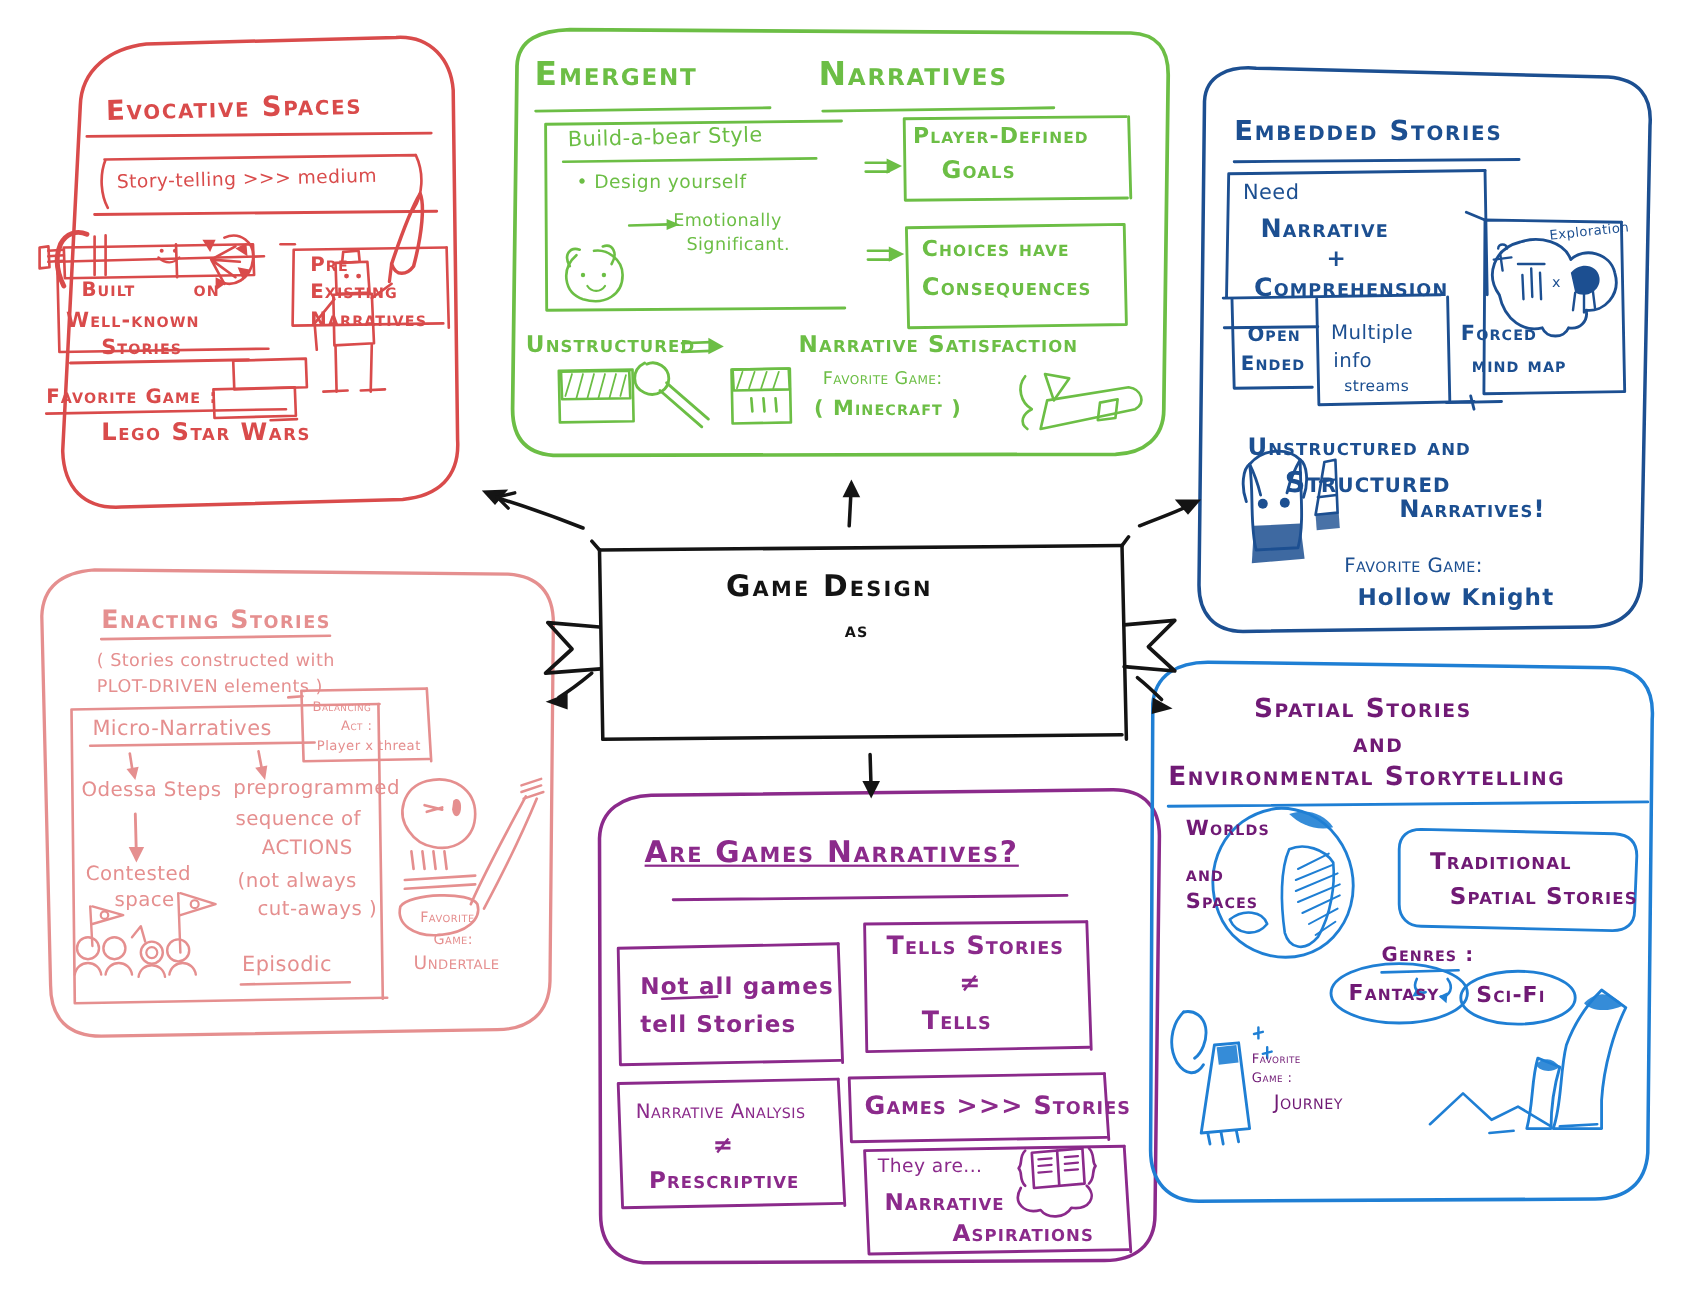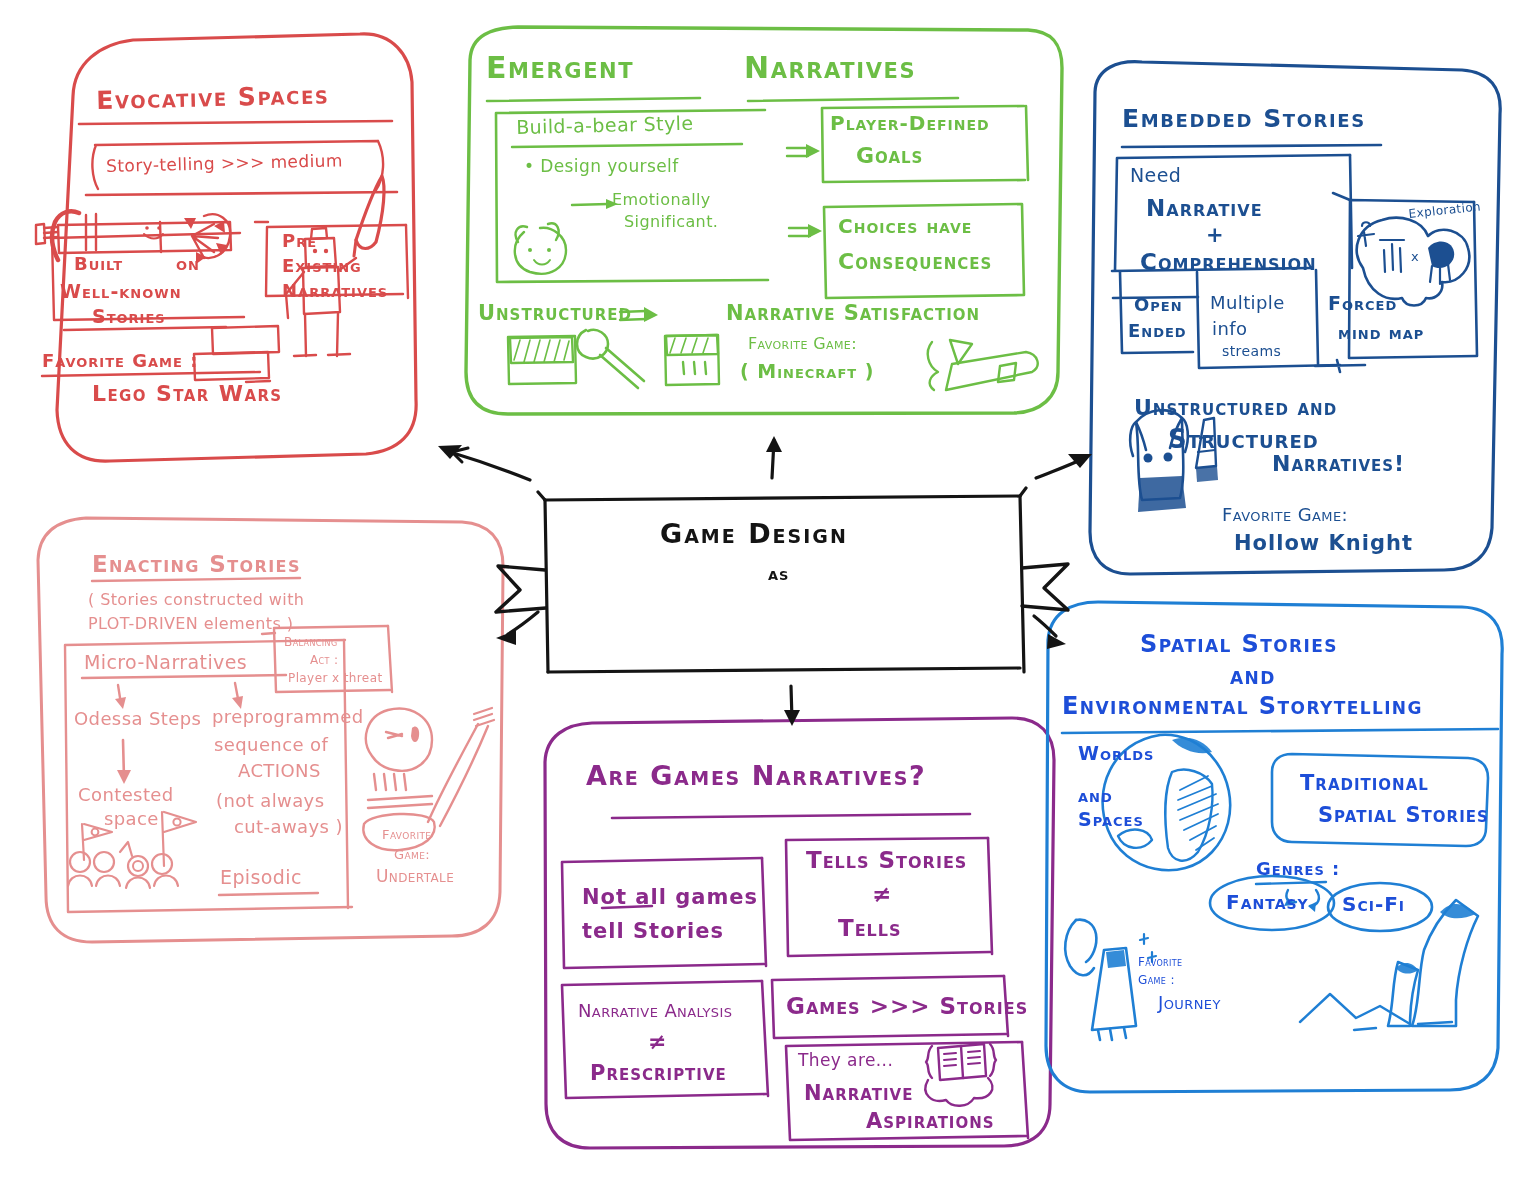--- a/index.html
+++ b/index.html
@@ -22,21 +22,21 @@
   .caps{font-variant:small-caps;}
   .sk{ 
     fill:none;stroke-linecap:round;stroke-linejoin:round;
   }
   
   .c-red   {color:#d94b4b;}
   .c-green {color:#6cbe45;}
   .c-navy  {color:#1c4f91;}
   .c-salmon{color:#e58f8f;}
   .c-purple{color:#8b2a8b;}
-  .c-blue  {color:#1d4ed8;}
+  .c-blue  {color:#701a75;}
   .c-black {color:#141414;}
 
   .s-red   {stroke:#d94b4b;}
   .s-green {stroke:#6cbe45;}
   .s-navy  {stroke:#1c4f91;}
   .s-salmon{stroke:#e58f8f;}
   .s-purple{stroke:#8b2a8b;}
   .s-blue  {stroke:#1f7fd4;}
   .s-black {stroke:#141414;}
   .f-red   {fill:#d94b4b;}
@@ -410,21 +410,21 @@
 <div class="hand c-salmon t-body" style="left:216px;top:792px;font-size:18px;">(not always</div>
 <div class="hand c-salmon t-body" style="left:234px;top:818px;font-size:18px;">cut-aways )</div>
 <div class="hand c-salmon t-body" style="left:220px;top:868px;font-size:19px;">Episodic</div>
 <div class="hand c-salmon caps t-xs" style="left:284px;top:636px;font-size:12px;">Balancing</div>
 <div class="hand c-salmon caps t-xs" style="left:310px;top:654px;font-size:12px;">Act :</div>
 <div class="hand c-salmon t-xs" style="left:288px;top:672px;font-size:12px;">Player x threat</div>
 <div class="hand c-salmon caps t-xs" style="left:382px;top:828px;font-size:13px;">Favorite</div>
 <div class="hand c-salmon caps t-xs" style="left:394px;top:848px;font-size:13px;">Game:</div>
 <div class="hand c-salmon caps t-body" style="left:376px;top:868px;font-size:17px;">Undertale</div>
 
-<div class="hand c-purple caps t-title" style="left:586px;top:762px;font-size:27px;">Are Games Narratives?</div>
+<div class="hand c-purple caps t-title" style="left:586px;top:762px;font-size:27px;text-decoration:underline;">Are Games Narratives?</div>
 <div class="hand c-purple t-head" style="left:582px;top:886px;font-size:21px;">Not all games</div>
 <div class="hand c-purple t-head" style="left:582px;top:920px;font-size:21px;">tell Stories</div>
 <div class="hand c-purple caps t-head" style="left:806px;top:848px;font-size:23px;">Tells Stories</div>
 <div class="hand c-purple t-head" style="left:872px;top:882px;font-size:23px;">≠</div>
 <div class="hand c-purple caps t-head" style="left:838px;top:916px;font-size:23px;">Tells</div>
 <div class="hand c-purple caps t-body" style="left:578px;top:1002px;font-size:18px;">Narrative Analysis</div>
 <div class="hand c-purple t-head" style="left:648px;top:1030px;font-size:22px;">≠</div>
 <div class="hand c-purple caps t-head" style="left:590px;top:1062px;font-size:21px;">Prescriptive</div>
 <div class="hand c-purple caps t-head" style="left:786px;top:994px;font-size:23px;">Games &gt;&gt;&gt; Stories</div>
 <div class="hand c-purple t-body" style="left:798px;top:1052px;font-size:17px;">They are...</div>

